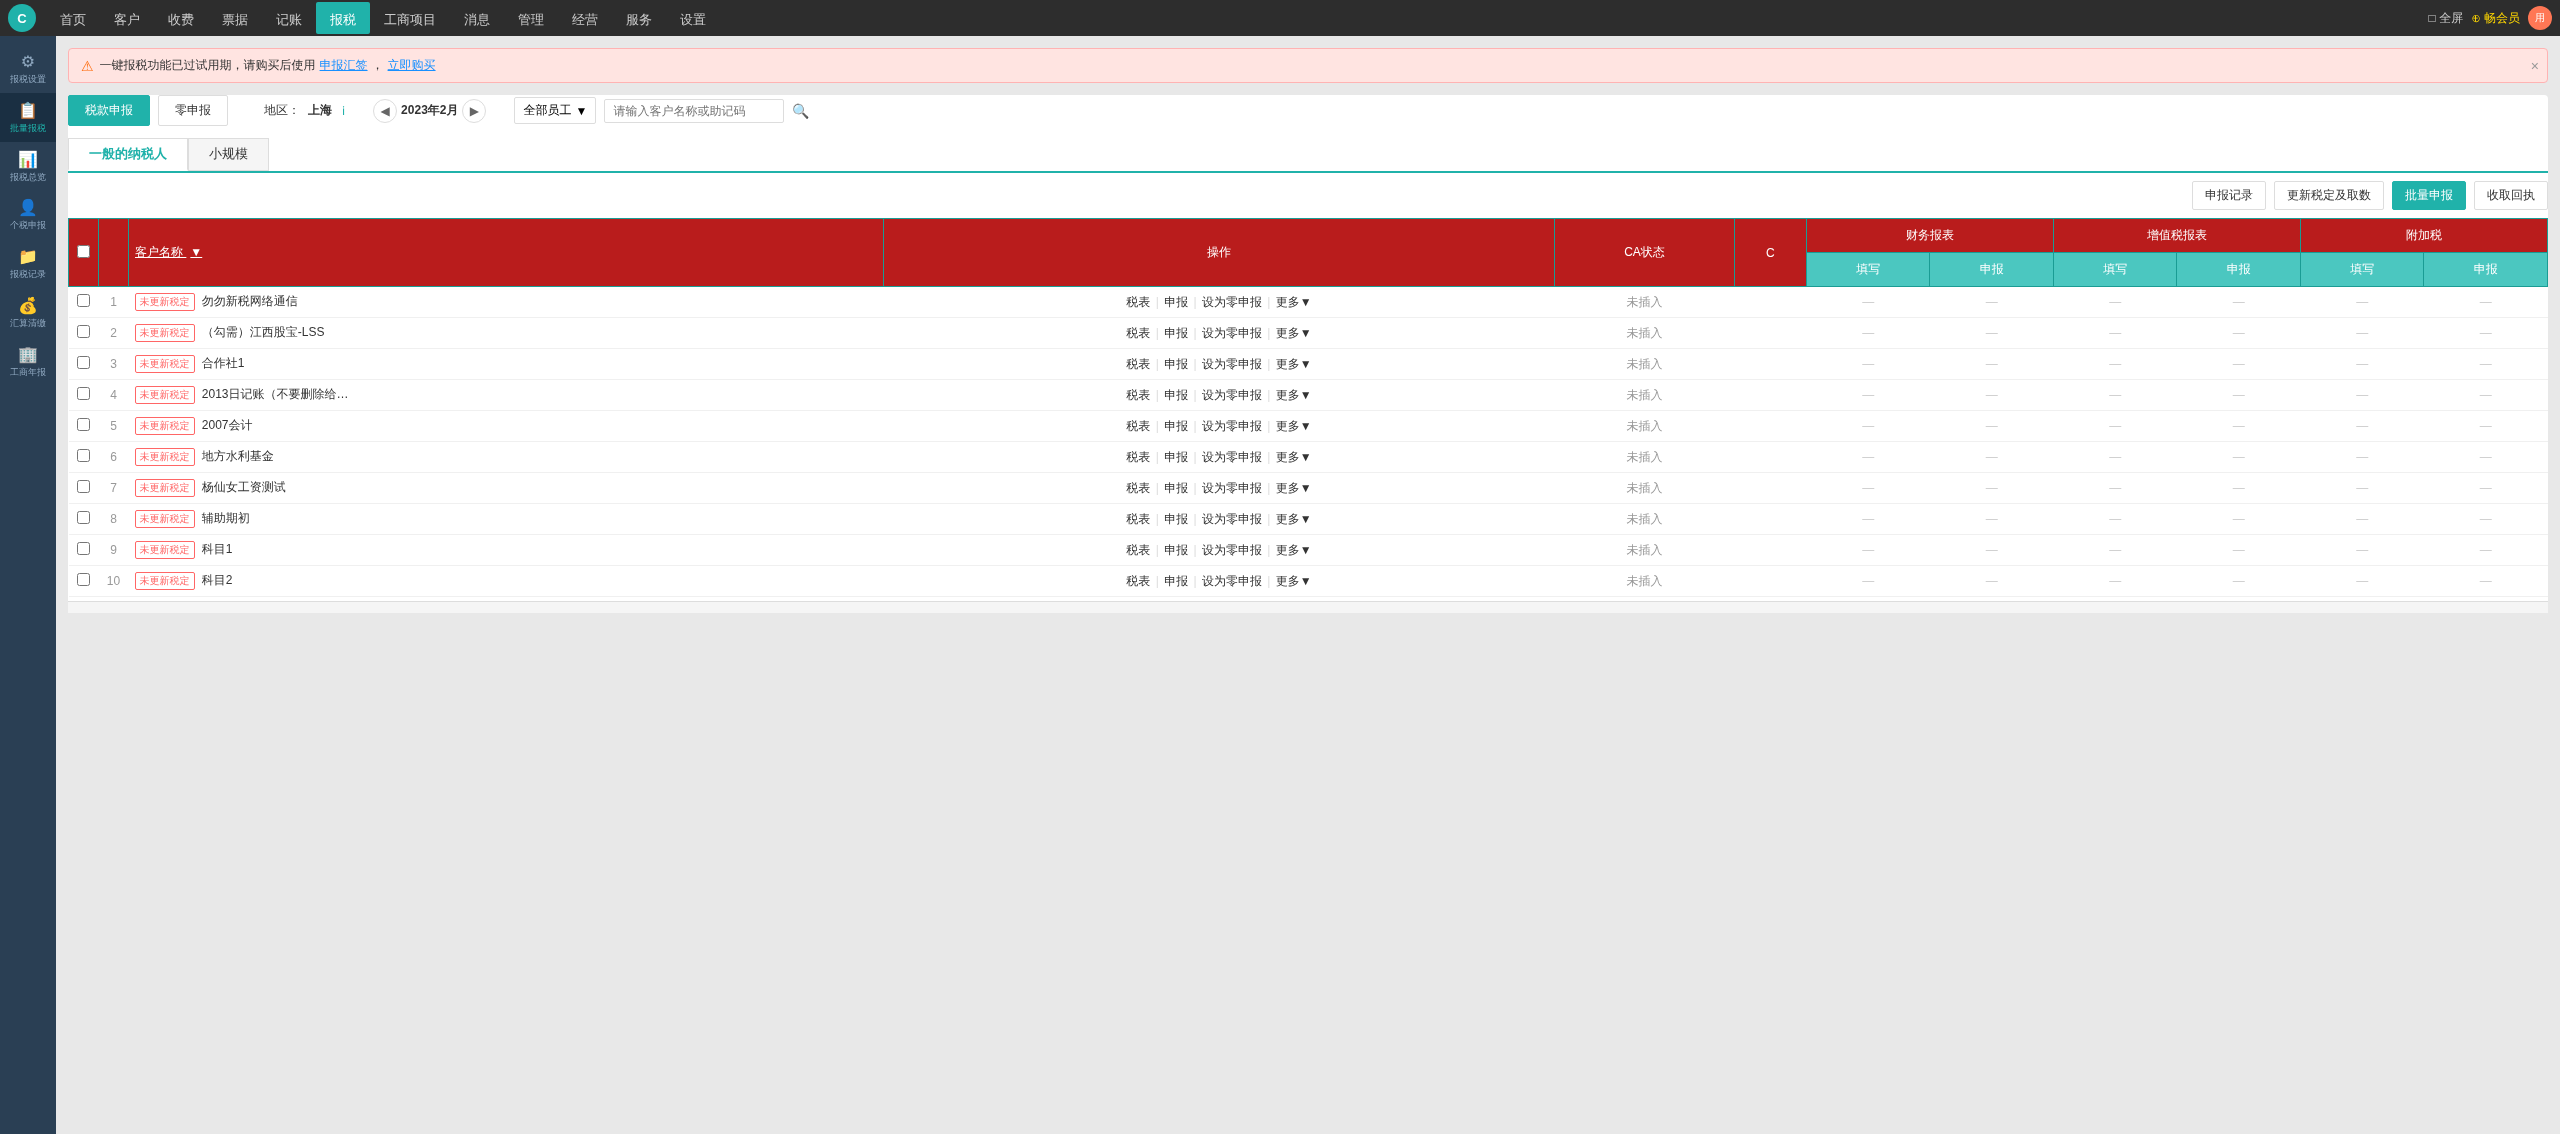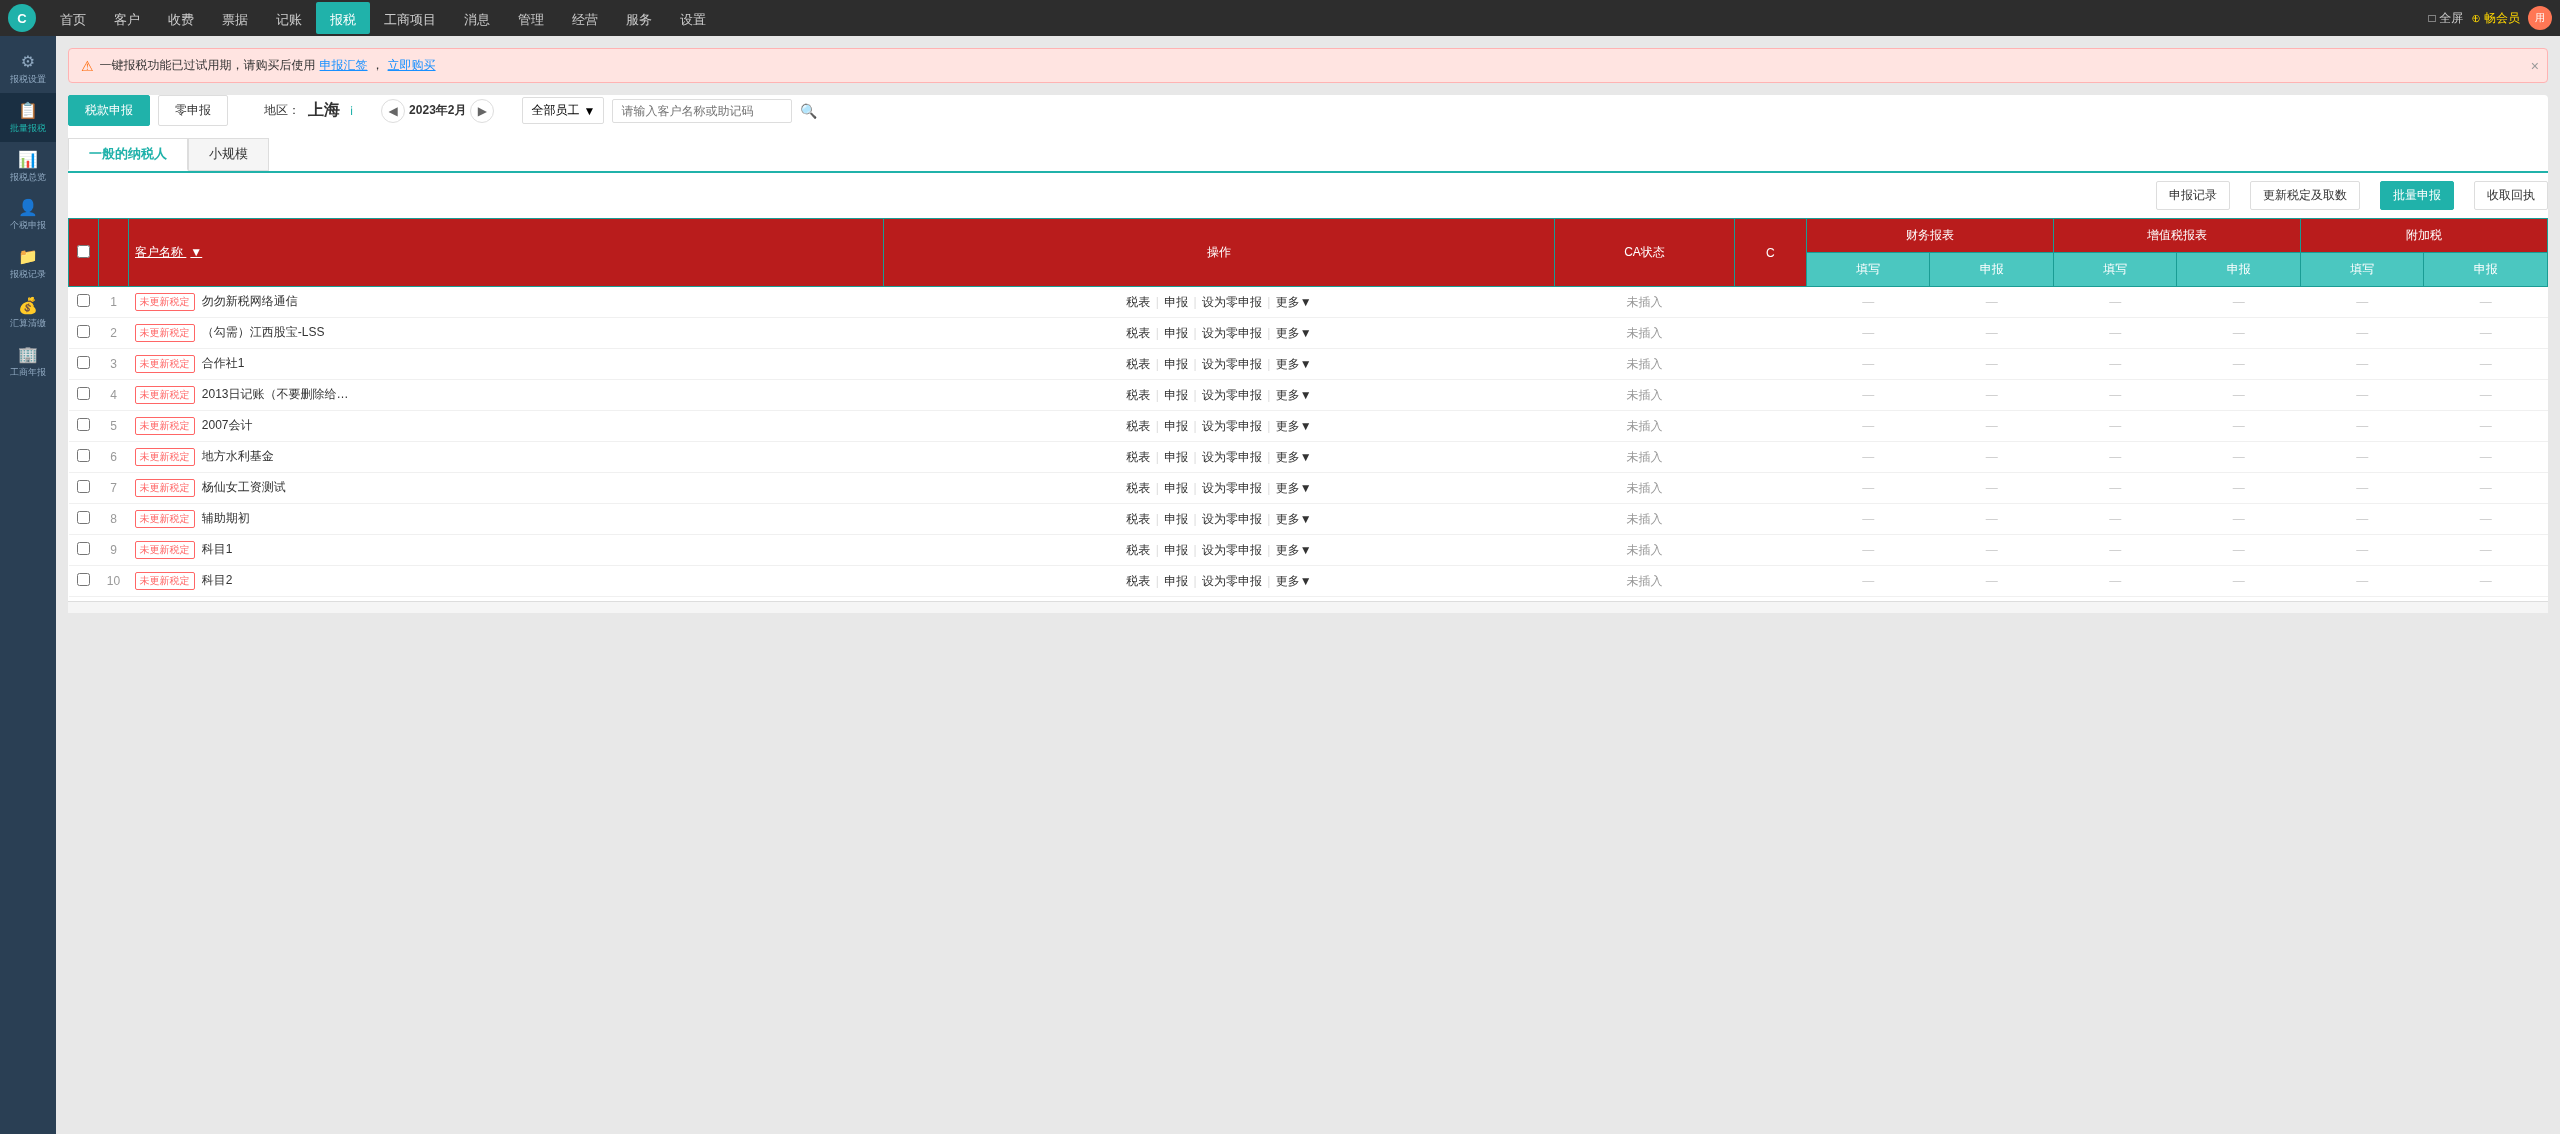--- a/index.html
+++ b/index.html
@@ -35,21 +35,21 @@
     .notice-close { position: absolute; right: 8px; cursor: pointer; color: #999; font-size: 14px; }
 
     
     .main-card { background: #fff; border-radius: 4px; }
 
     
     .toolbar { display: flex; align-items: center; gap: 8px; margin-bottom: 12px; }
     .tab-btn { padding: 6px 16px; border: 1px solid #ddd; background: #fff; cursor: pointer; border-radius: 2px; font-size: 12px; color: #333; }
     .tab-btn.active { background: #20b2aa; color: #fff; border-color: #20b2aa; }
     .region-label { font-size: 12px; color: #333; }
-    .region-value { font-size: 16px; color: #333; font-weight: bold; }
+    .region-value { font-size: 12px; color: #333; font-weight: bold; }
     .info-icon { color: #20b2aa; margin-left: 2px; cursor: pointer; }
     .nav-arrow { width: 24px; height: 24px; border: 1px solid #ddd; background: #fff; cursor: pointer; display: flex; align-items: center; justify-content: center; border-radius: 50%; font-size: 12px; color: #666; }
     .period-label { font-size: 12px; color: #333; font-weight: bold; }
     .staff-select { padding: 4px 8px; border: 1px solid #ddd; border-radius: 2px; font-size: 12px; cursor: pointer; background: #fff; min-width: 80px; display: flex; align-items: center; gap: 4px; }
     .search-box { border: 1px solid #ddd; border-radius: 2px; padding: 4px 8px; font-size: 12px; width: 180px; color: #999; }
     .search-btn { background: none; border: none; cursor: pointer; color: #999; font-size: 14px; }
 
     
     .sub-tabs { display: flex; gap: 0; margin-bottom: 8px; border-bottom: 2px solid #20b2aa; }
     .sub-tab { padding: 6px 20px; cursor: pointer; font-size: 13px; color: #333; border: 1px solid #ddd; background: #f5f5f5; }
@@ -182,21 +182,21 @@
       </div>
 
       <div class="sub-tabs">
         <div class="sub-tab active">一般的纳税人</div>
         <div class="sub-tab">小规模</div>
       </div>
 
       <div class="action-row">
         <div class="action-row-left">
         </div>
-        <div style="display:flex;gap:20px;align-items:flex-end;">
+        <div style="display:flex;gap:8px;align-items:flex-end;">
           <button class="action-btn secondary">申报记录</button>
           <button class="action-btn secondary">更新税定及取数</button>
           <button class="action-btn primary">批量申报</button>
           <button class="action-btn secondary">收取回执</button>
         </div>
       </div>
 
       <div class="scroll-area">
         <table class="data-table">
           <thead>

